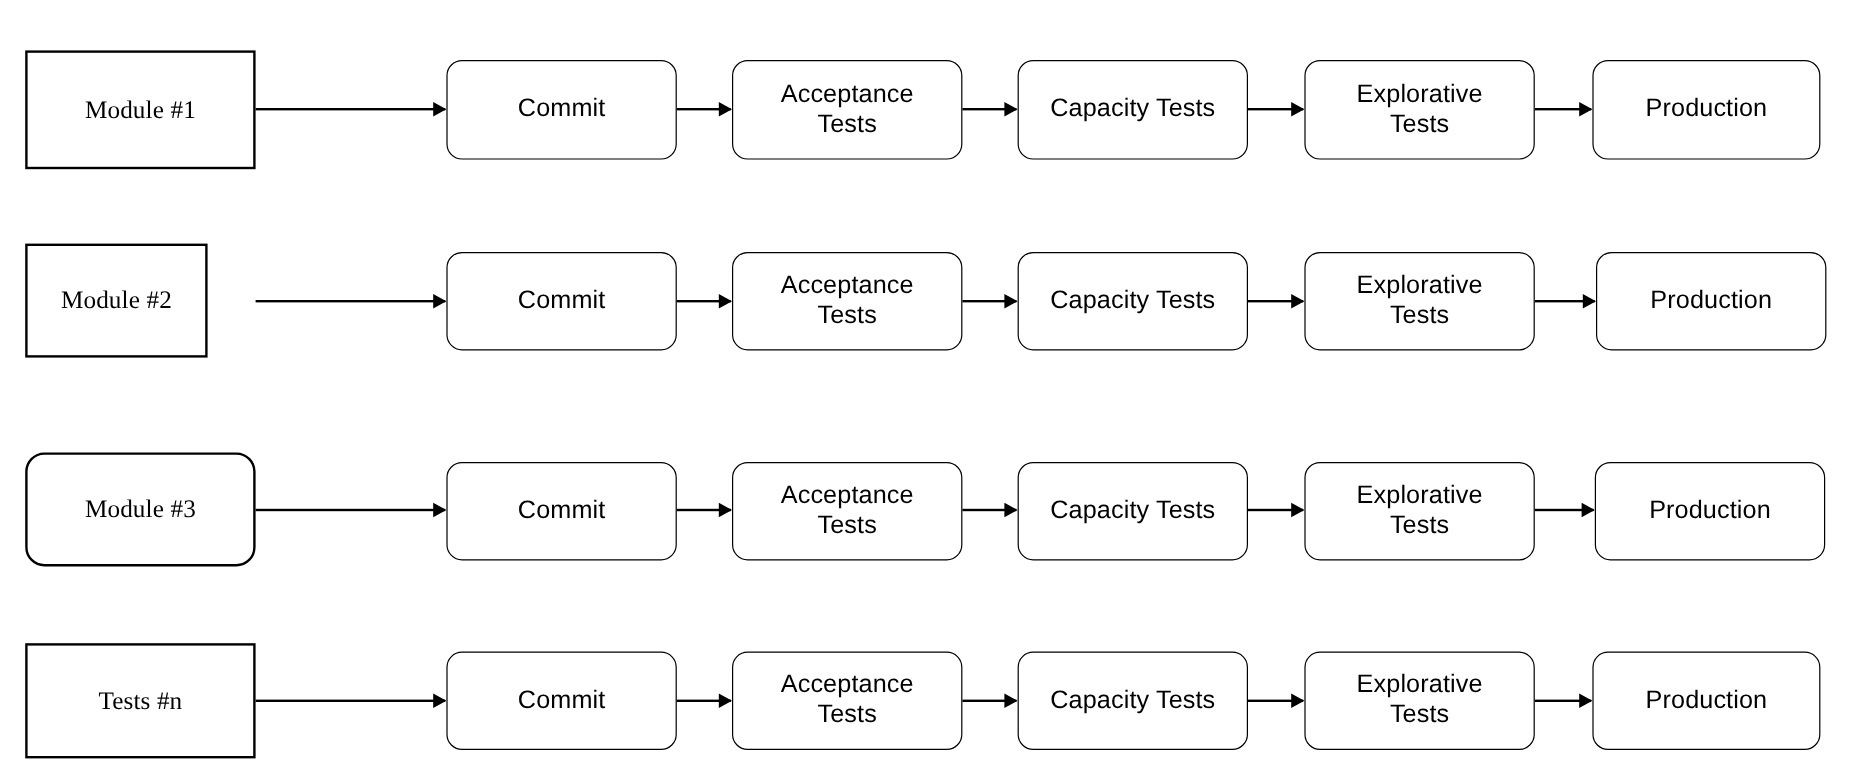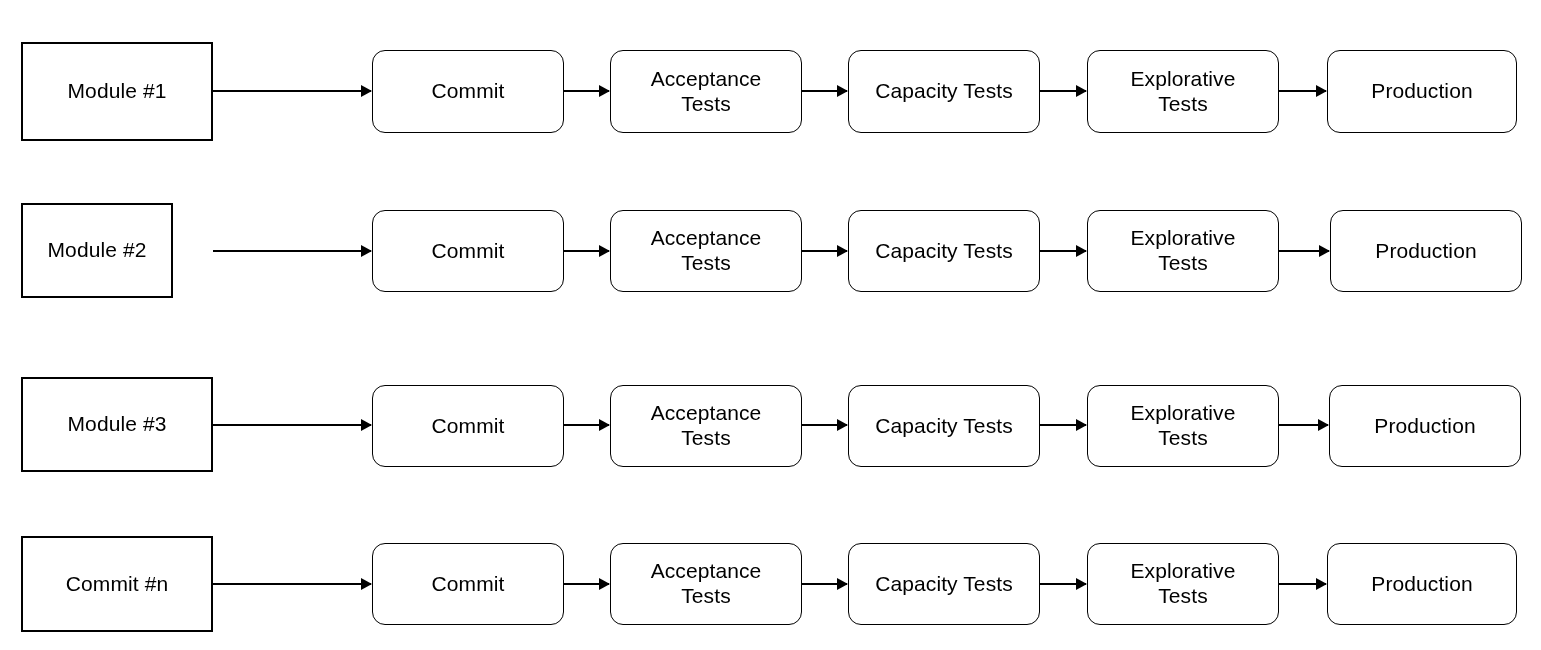--- a/index.html
+++ b/index.html
@@ -35,20 +35,21 @@
     text-align: center;
     color: #000000;
     font-family: "Liberation Sans", sans-serif;
     font-size: 21px;
     line-height: 1.18;
     letter-spacing: 0.1px;
   }
   .node.module {
     border-radius: 0;
     border-width: 2.5px;
+    font-family: Liberation Serif, serif;
   }
   .node.stage {
     border-radius: 13px;
     border-width: 1.8px;
   }
   .node-label {
     display: block;
     padding: 0 6px;
     white-space: pre-line;
   }
@@ -154,21 +155,21 @@
     <div class="connector" style="left:1279px; top:250px; width:50px;">
       <span class="arrowhead"></span>
     </div>
 
     <div class="node stage" style="left:1330px; top:210px; width:192px; height:82px;">
       <span class="node-label">Production</span>
     </div>
   </div>
 
   <div class="pipeline-row" style="top:0px;">
-    <div class="node module" style="left:21px; top:377px; width:192px; height:95px;">
+    <div class="node module" style="left:21px; top:377px; width:192px; height:95px;border-radius:16px;">
       <span class="node-label">Module #3</span>
     </div>
     <div class="connector" style="left:213px; top:424px; width:158px;">
       <span class="arrowhead"></span>
     </div>
 
     <div class="node stage" style="left:372px; top:385px; width:192px; height:82px;">
       <span class="node-label">Commit</span>
     </div>
     <div class="connector" style="left:564px; top:424px; width:45px;">
@@ -198,21 +199,21 @@
       <span class="arrowhead"></span>
     </div>
 
     <div class="node stage" style="left:1329px; top:385px; width:192px; height:82px;">
       <span class="node-label">Production</span>
     </div>
   </div>
 
   <div class="pipeline-row" style="top:0px;">
     <div class="node module" style="left:21px; top:536px; width:192px; height:96px;">
-      <span class="node-label">Commit #n</span>
+      <span class="node-label">Tests #n</span>
     </div>
     <div class="connector" style="left:213px; top:583px; width:158px;">
       <span class="arrowhead"></span>
     </div>
 
     <div class="node stage" style="left:372px; top:543px; width:192px; height:82px;">
       <span class="node-label">Commit</span>
     </div>
     <div class="connector" style="left:564px; top:583px; width:45px;">
       <span class="arrowhead"></span>

